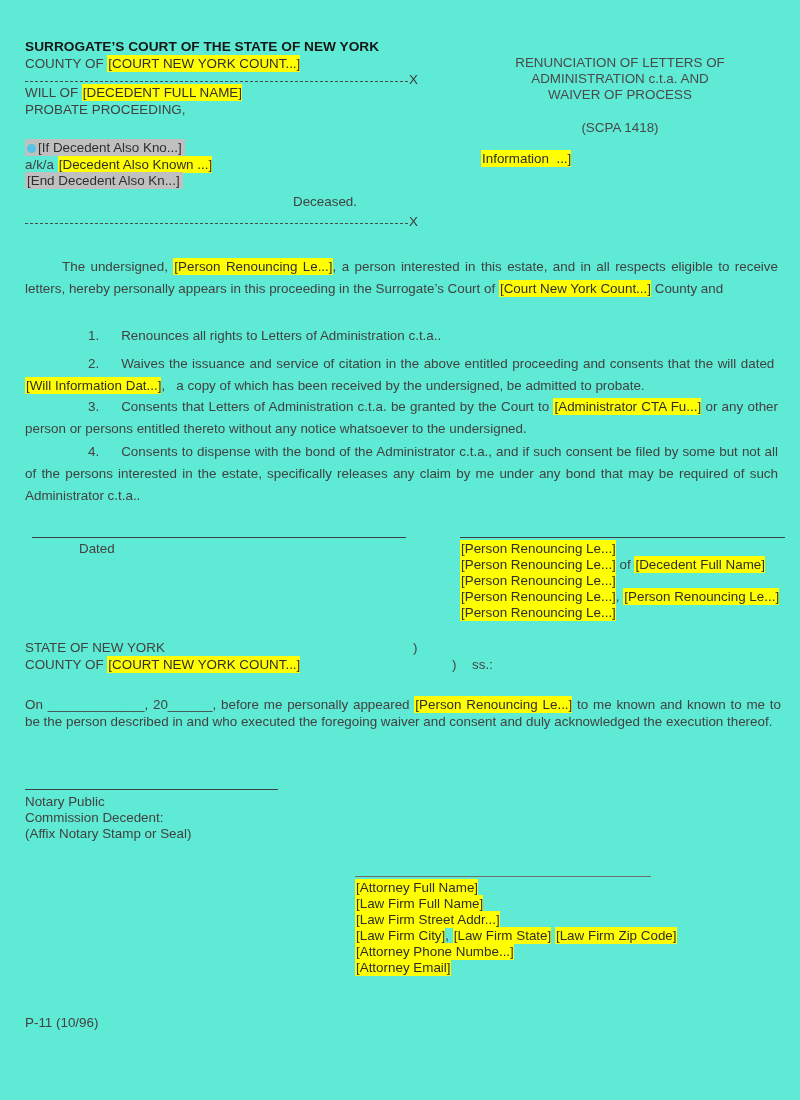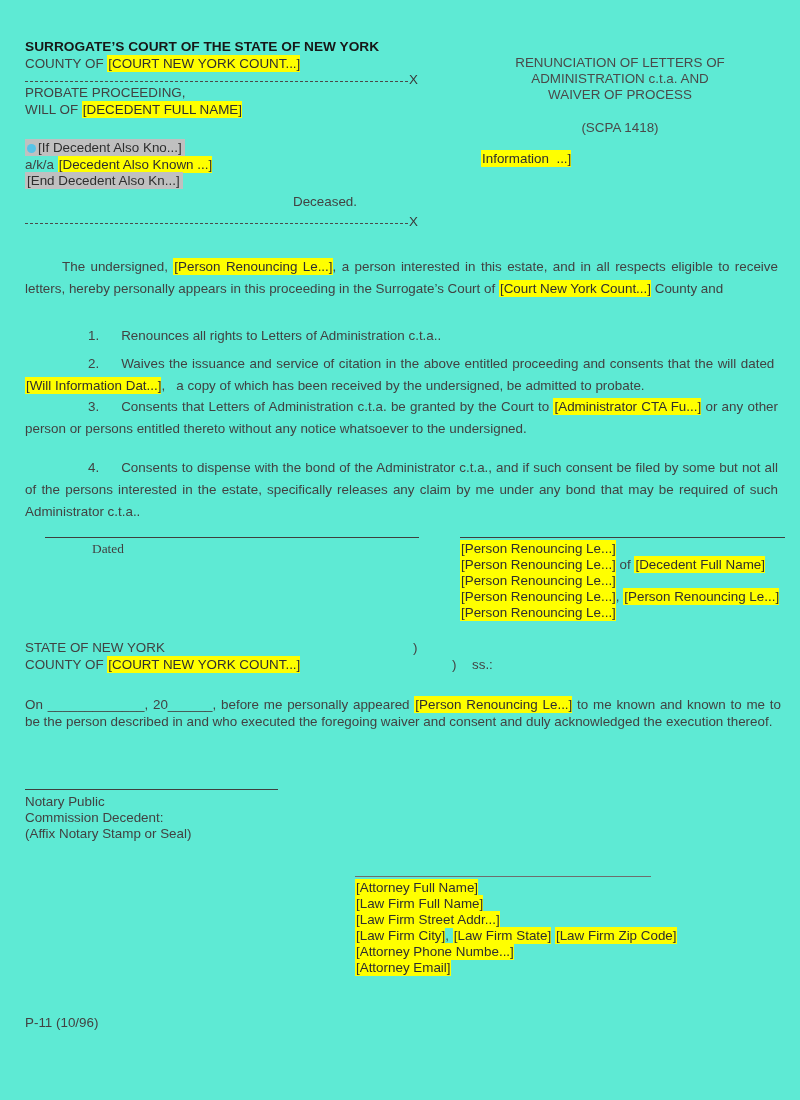--- a/index.html
+++ b/index.html
@@ -24,24 +24,24 @@
   .caption .x2 { margin-top:4px; }
   .titleblock { left:455px; top:55px; width:330px; text-align:center; line-height:16.2px; color:#4a4a4a; }
   .titleblock .statute { margin-top:16px; }
   .titleblock .matter { margin-top:15px; text-align:left; margin-left:26px; line-height:16.2px; }
   .titleblock .matter .m1 { text-indent:26px; }
   .para { text-align:justify; line-height:21.6px; }
   .p1 { left:25px; top:256px; width:753px; text-indent:37px; }
   .items { left:25px; top:325px; width:753px; line-height:21.8px; }
   .items p { margin:0; text-align:justify; }
   .items p.m6 { margin-top:6px; }
-  .items p.m1 { margin-top:17px; }
+  .items p.m1 { margin-top:1px; }
   .ind { display:inline-block; width:63px; }
   .ng  { display:inline-block; width:22px; }
-  .sig-left { left:45px; top:537px; width:374px; border-top:1.5px solid #3f3f3f;font-family:Liberation Serif, serif; }
+  .sig-left { left:32px; top:537px; width:374px; border-top:1.5px solid #3f3f3f; }
   .sig-left .lbl { padding-left:47px; padding-top:3px; }
   .sig-right { left:460px; top:537px; width:325px; border-top:1.5px solid #3f3f3f; line-height:16.1px; padding-top:3px; }
   .venue { left:25px; top:640px; width:520px; line-height:16.6px; }
   .venue .row { position:relative; }
   .venue .paren1 { position:absolute; left:388px; top:0; }
   .venue .paren2 { position:absolute; left:427px; top:0; }
   .venue .ss     { position:absolute; left:447px; top:0; }
   .notary-p { left:25px; top:697px; width:756px; text-align:justify; line-height:16.5px; }
   .notary-block { left:25px; top:789px; line-height:15.9px; }
   .notary-block .nline { width:253px; border-top:1.5px solid #3f3f3f; margin-bottom:4px; }
@@ -56,24 +56,24 @@
 
   <div class="abs caption">
     <div class="court bold">SURROGATE’S COURT OF THE STATE OF NEW YORK</div>
     <div>
       <span>COUNTY OF </span><span class="hl">[COURT NEW YORK COUNT...]</span>
     </div>
     <div class="xline">
       <span class="dash"></span>
       <span class="xchar">X</span>
     </div>
-    <div>PROBATE PROCEEDING,</div>
     <div>
       <span>WILL OF </span><span class="hl">[DECEDENT FULL NAME]</span>
     </div>
+    <div>PROBATE PROCEEDING,</div>
     <div class="aka-block">
       <div>
         <span class="hlg"><span class="dot"></span><span>[If Decedent Also Kno...]</span></span>
       </div>
       <div>
         <span>a/k/a </span><span class="hl">[Decedent Also Known ...]</span>
       </div>
       <div>
         <span class="hlg">[End Decedent Also Kn...]</span>
       </div>

